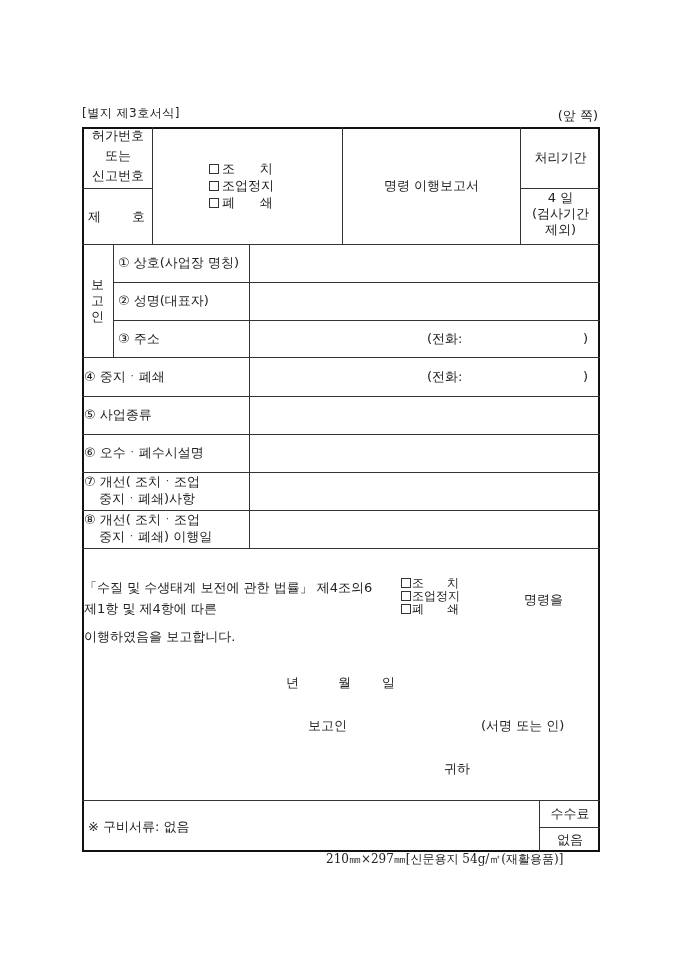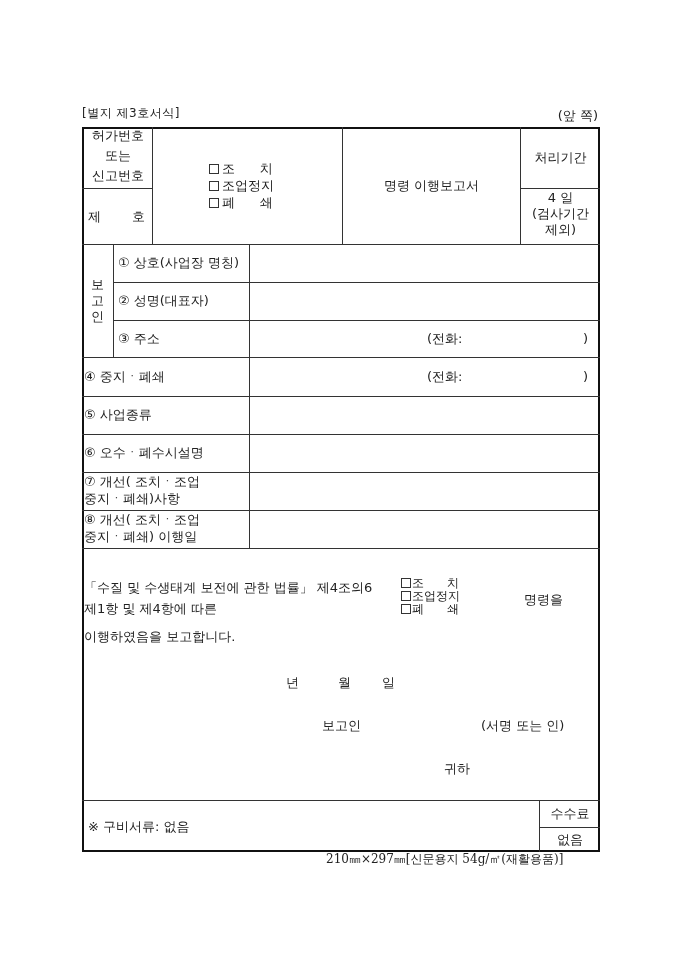--- a/index.html
+++ b/index.html
@@ -89,45 +89,45 @@
 <div class="t" style="left:583px;top:368px;">)</div>
 
 <div class="t" style="left:84px;top:406px;">⑤ 사업종류</div>
 <div class="abs" style="left:250px;top:397px;width:348px;height:36px;"></div>
 
 <div class="t" style="left:84px;top:444px;">⑥ 오수ㆍ폐수시설명</div>
 <div class="abs" style="left:250px;top:435px;width:348px;height:36px;"></div>
 
 <div class="t" style="left:84px;top:473px;line-height:17px;">
   <div>⑦ 개선( 조치ㆍ조업</div>
-  <div style="">중지ㆍ폐쇄)사항</div>
+  <div style="padding-left:15px">중지ㆍ폐쇄)사항</div>
 </div>
 <div class="abs" style="left:250px;top:473px;width:348px;height:36px;"></div>
 
 <div class="t" style="left:84px;top:511px;line-height:17px;">
   <div>⑧ 개선( 조치ㆍ조업</div>
-  <div style="">중지ㆍ폐쇄) 이행일</div>
+  <div style="padding-left:15px">중지ㆍ폐쇄) 이행일</div>
 </div>
 <div class="abs" style="left:250px;top:511px;width:348px;height:36px;"></div>
 
 <div class="t" style="left:84px;top:579px;">「수질 및 수생태계 보전에 관한 법률」 제4조의6</div>
 <div class="t" style="left:84px;top:600px;text-align:center;">제1항 및 제4항에 따른</div>
 <div class="t" style="left:401px;top:577px;line-height:13px;font-size:12px;">
   <div><span class="ck" style="margin-right:1px"></span><span style="white-space:pre">조      치</span></div>
   <div><span class="ck" style="margin-right:1px"></span><span>조업정지</span></div>
   <div><span class="ck" style="margin-right:1px"></span><span style="white-space:pre">폐      쇄</span></div>
 </div>
 <div class="t" style="left:524px;top:591px;">명령을</div>
 <div class="t" style="left:84px;top:628px;text-align:right;">이행하였음을 보고합니다.</div>
 
 <div class="t" style="left:286px;top:674px;">년</div>
 <div class="t" style="left:338px;top:674px;">월</div>
 <div class="t" style="left:382px;top:674px;">일</div>
 
-<div class="t" style="left:322px;top:717px;">보고인</div>
+<div class="t" style="left:308px;top:717px;">보고인</div>
 <div class="t" style="left:481px;top:717px;">(서명 또는 인)</div>
 
 <div class="t" style="left:444px;top:760px;">귀하</div>
 
 <div class="t" style="left:88px;top:818px;">※ 구비서류: 없음</div>
 <div class="t c" style="left:540px;top:805px;width:60px;">수수료</div>
 <div class="t c" style="left:540px;top:831px;width:60px;">없음</div>
 
 <div class="t footer-size">210㎜×297㎜[신문용지 54g/㎡(재활용품)]</div>
 

